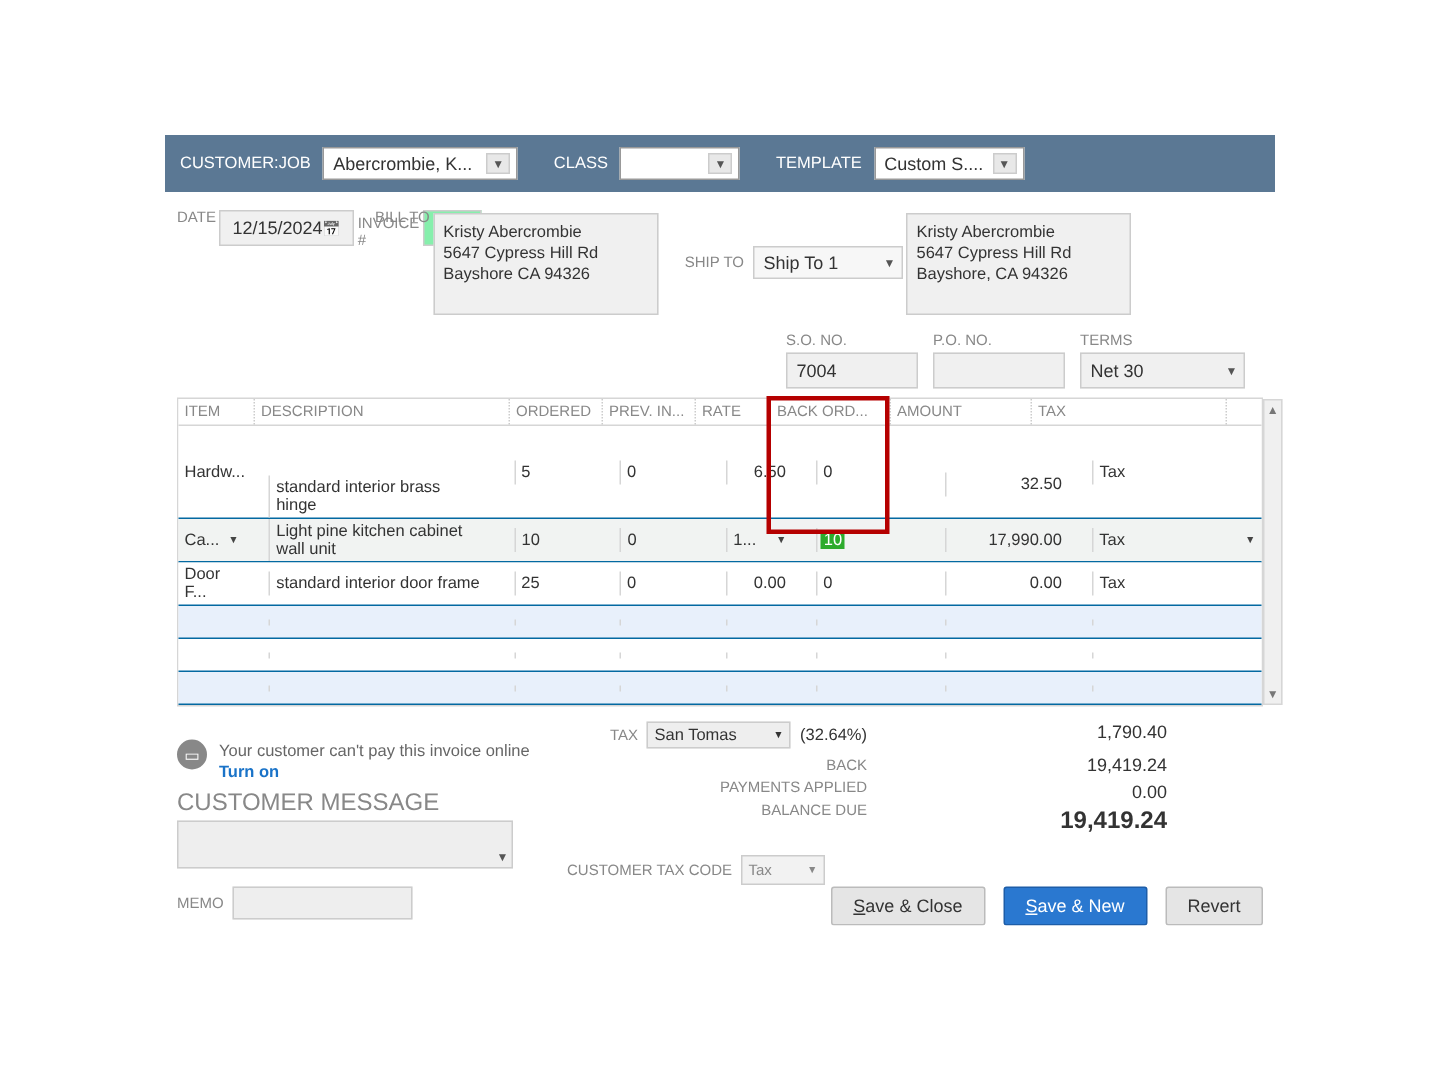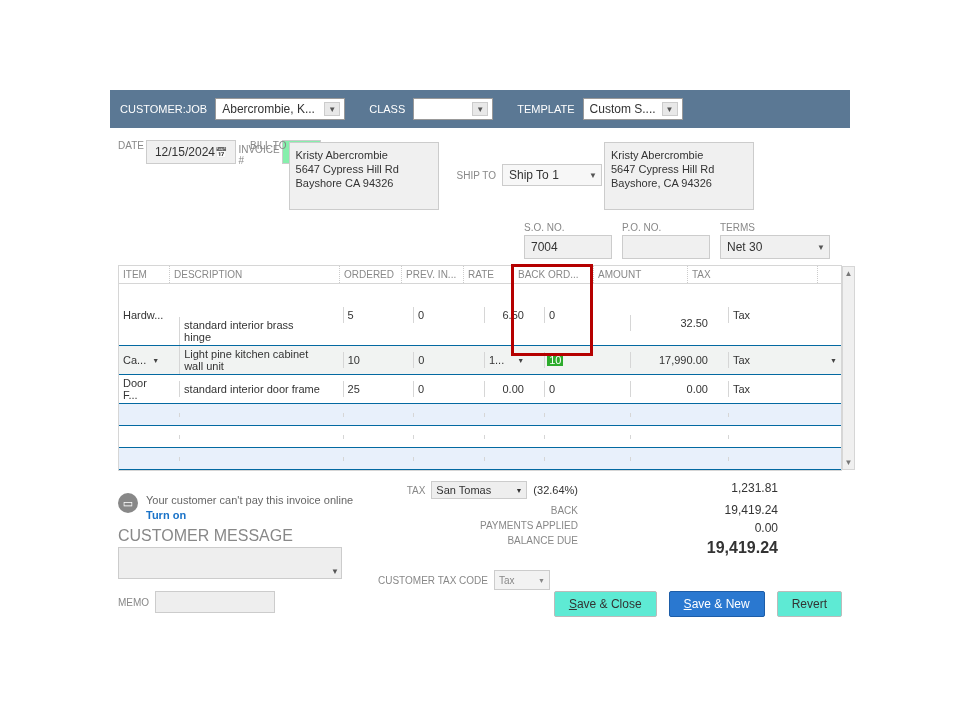--- a/index.html
+++ b/index.html
@@ -53,21 +53,21 @@
     .memo-box { background: #eee; border: 1px solid #ccc; width: 120px; height: 22px; }
     .mid-col { width: 200px; text-align: right; color: #888; font-size: 10px; display: flex; flex-direction: column; }
     .tax-block { display: flex; align-items: center; justify-content: flex-end; gap: 6px; margin-top: -12px; margin-bottom: 6px; }
     .tax-dd { background: #eee; border: 1px solid #ccc; width: 96px; height: 18px; display: flex; align-items: center; justify-content: space-between; padding: 0 4px; color: #333; font-size: 11px; cursor: pointer; }
     .right-col { width: 200px; text-align: right; padding-top: -10px; }
     .tval { color: #333; font-size: 12px; margin-bottom: 4px; }
     .balance-due { font-weight: bold; font-size: 16px; color: #333; margin-top: 4px; }
     .lower-mid { display: flex; gap: 6px; align-items: center; margin-top: 20px; }
     .cust-tax-dd { background: #f2f2f2; border: 1px solid #ccc; width: 56px; height: 20px; display: flex; align-items: center; justify-content: space-between; padding: 0 4px; cursor: pointer; }
     .button-row { display: flex; justify-content: flex-end; gap: 12px; padding: 0 8px; margin-top: -22px; }
-    .btn { height: 26px; padding: 0 14px; border: 1px solid #bbb; border-radius: 2px; background: #5eead4; font-size: 12px; cursor: pointer; display: flex; align-items: center; }
+    .btn { height: 26px; padding: 0 14px; border: 1px solid #bbb; border-radius: 2px; background: #e5e5e5; font-size: 12px; cursor: pointer; display: flex; align-items: center; }
     .btn-primary { background: #2a78d0; color: #fff; border-color: #1d5da8; }
     .underline-letter { text-decoration: underline; }
   </style>
 </head>
 <body>
 
 <div class="container">
   <div class="blue-bar">
     <span class="blue-bar-label">CUSTOMER:JOB</span>
     <div class="dd" style="width:130px">
@@ -264,21 +264,21 @@
       <div style="margin-bottom:4px">BALANCE DUE</div>
       <div class="lower-mid">
         <span class="small-label" style="text-align:right;line-height:11px">CUSTOMER TAX CODE</span>
         <div class="cust-tax-dd">
           <span>Tax</span>
           <span style="font-size:7px">▼</span>
         </div>
       </div>
     </div>
     <div class="right-col">
-      <div class="tval" style="margin-top:-12px;margin-bottom:8px">1,231.81</div>
+      <div class="tval" style="margin-top:-12px;margin-bottom:8px">1,790.40</div>
       <div class="tval">19,419.24</div>
       <div class="tval">0.00</div>
       <div class="balance-due">19,419.24</div>
     </div>
   </div>
 
   <div class="button-row">
     <div class="btn">
         <span><span class="underline-letter">S</span>ave &amp; Close</span>
       </div>

